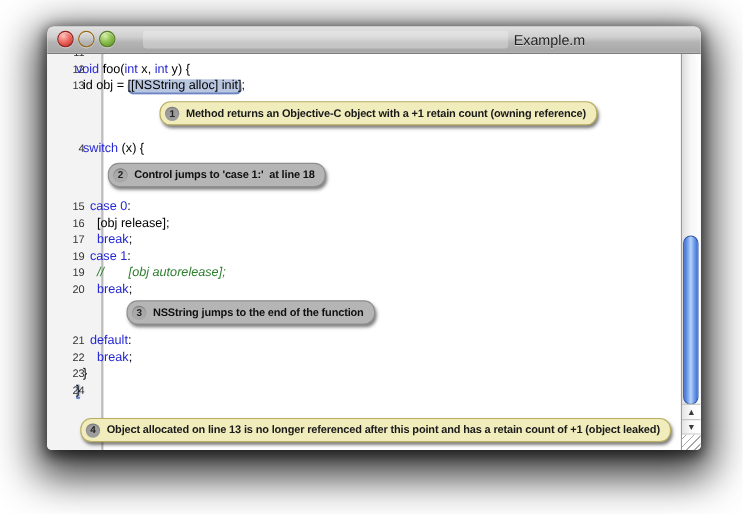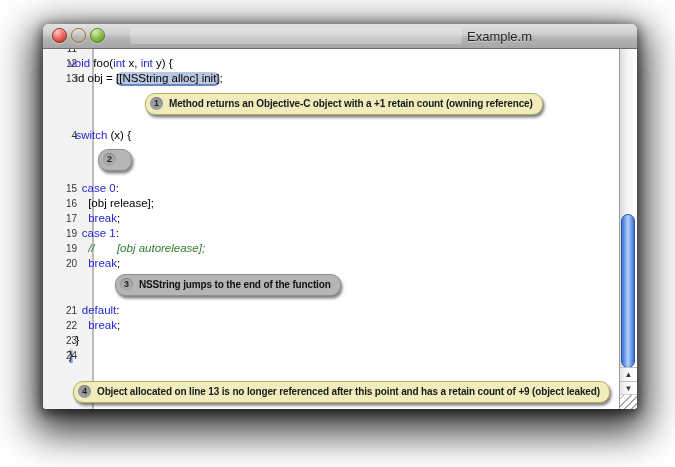--- a/index.html
+++ b/index.html
@@ -97,21 +97,21 @@
             <span class="code"><span class="tok-pl">  id obj = </span><span class="tok-hl">[[NSString alloc] init]</span><span class="tok-pl">;</span></span>
           </div>
           <div class="spacer" style="height: 6px;"></div>
           <div class="row bubble-row" style="padding-left: 102px;"><span class="bubble yellow"><span class="badge">1</span><span class="btext">Method returns an Objective-C object with a +1 retain count (owning reference)</span></span></div>
           <div class="spacer" style="height: 14px;"></div>
           <div class="row line-row">
             <span class="ln">4</span>
             <span class="code"><span class="tok-pl">  </span><span class="tok-kw">switch</span><span class="tok-pl"> (x) {</span></span>
           </div>
           <div class="spacer" style="height: 5px;"></div>
-          <div class="row bubble-row" style="padding-left: 55px;"><span class="bubble gray"><span class="badge">2</span></span></div>
+          <div class="row bubble-row" style="padding-left: 55px;"><span class="bubble gray"><span class="badge">2</span><span class="btext">Control jumps to 'case 1:'  at line 18</span></span></div>
           <div class="spacer" style="height: 11px;"></div>
           <div class="row line-row">
             <span class="ln">15</span>
             <span class="code"><span class="tok-pl">    </span><span class="tok-kw">case</span><span class="tok-pl"> </span><span class="tok-num">0</span><span class="tok-pl">:</span></span>
           </div>
           <div class="row line-row">
             <span class="ln">16</span>
             <span class="code"><span class="tok-pl">      [obj release];</span></span>
           </div>
           <div class="row line-row">
@@ -143,21 +143,21 @@
           </div>
           <div class="row line-row">
             <span class="ln">23</span>
             <span class="code"><span class="tok-pl">  }</span></span>
           </div>
           <div class="row line-row">
             <span class="ln">24</span>
             <span class="code"><span class="tok-hl">}</span></span>
           </div>
           <div class="spacer" style="height: 17px;"></div>
-          <div class="row bubble-row" style="padding-left: 30px;"><span class="bubble yellow"><span class="badge">4</span><span class="btext">Object allocated on line 13 is no longer referenced after this point and has a retain count of +9 (object leaked)</span></span></div>
+          <div class="row bubble-row" style="padding-left: 30px;"><span class="bubble yellow"><span class="badge">4</span><span class="btext">Object allocated on line 13 is no longer referenced after this point and has a retain count of +1 (object leaked)</span></span></div>
         </div>
 
       <div class="scrollbar">
         <div class="thumb"></div>
         <div class="sb-btn sb-up">▲</div>
         <div class="sb-btn sb-down">▼</div>
       </div>
       <div class="grip"></div>
     </div>
 

